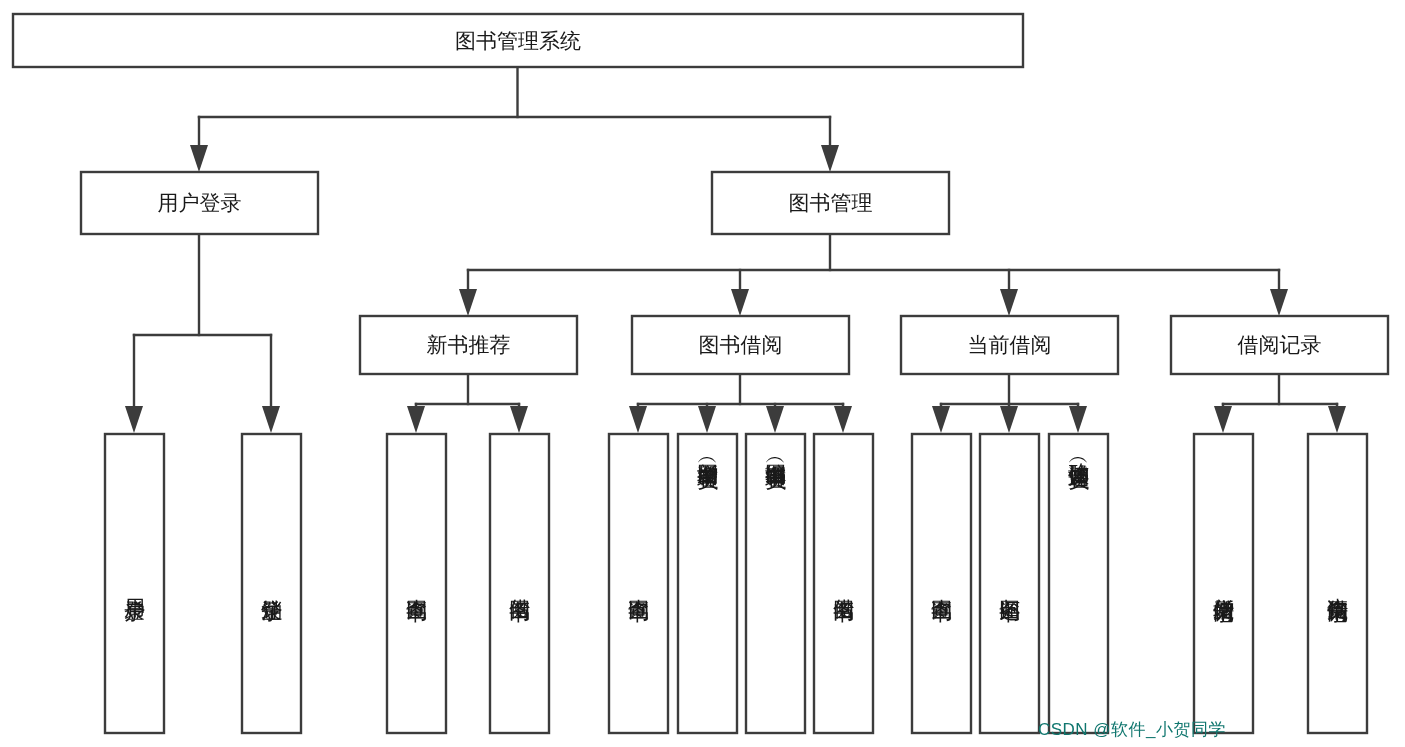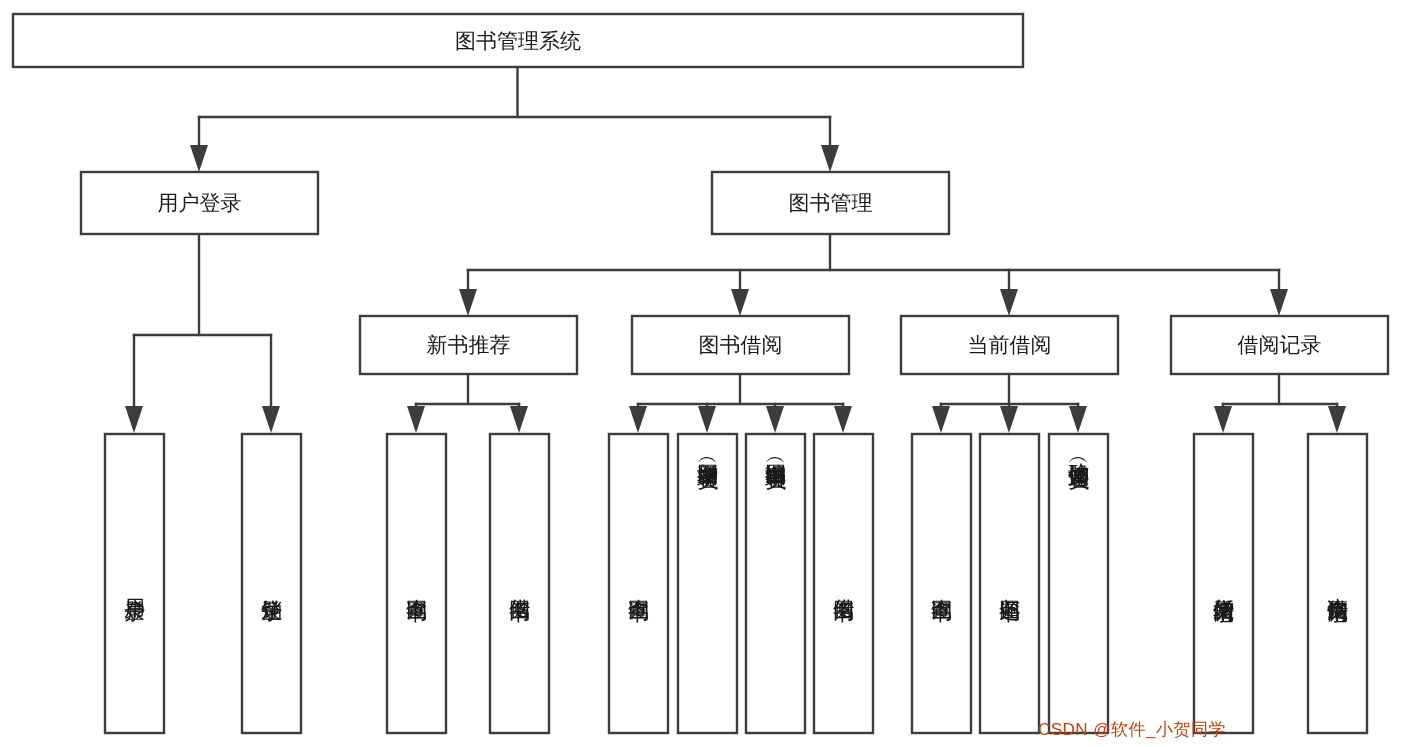--- a/index.html
+++ b/index.html
@@ -63,21 +63,21 @@
     justify-content: center;
     white-space: nowrap;
     user-select: none;
   }
   .watermark {
     position: absolute;
     right: 8px;
     bottom: 6px;
     font-family: "Liberation Sans", "DejaVu Sans", sans-serif;
     font-size: 17px;
-    color: #c2410c;
+    color: #0f766e;
     letter-spacing: 0.5px;
     white-space: nowrap;
   }
 </style>
 </head>
 <body>
 
 <div id="diagram-root">
 
   <svg id="flow" viewBox="0 0 1405 747">

